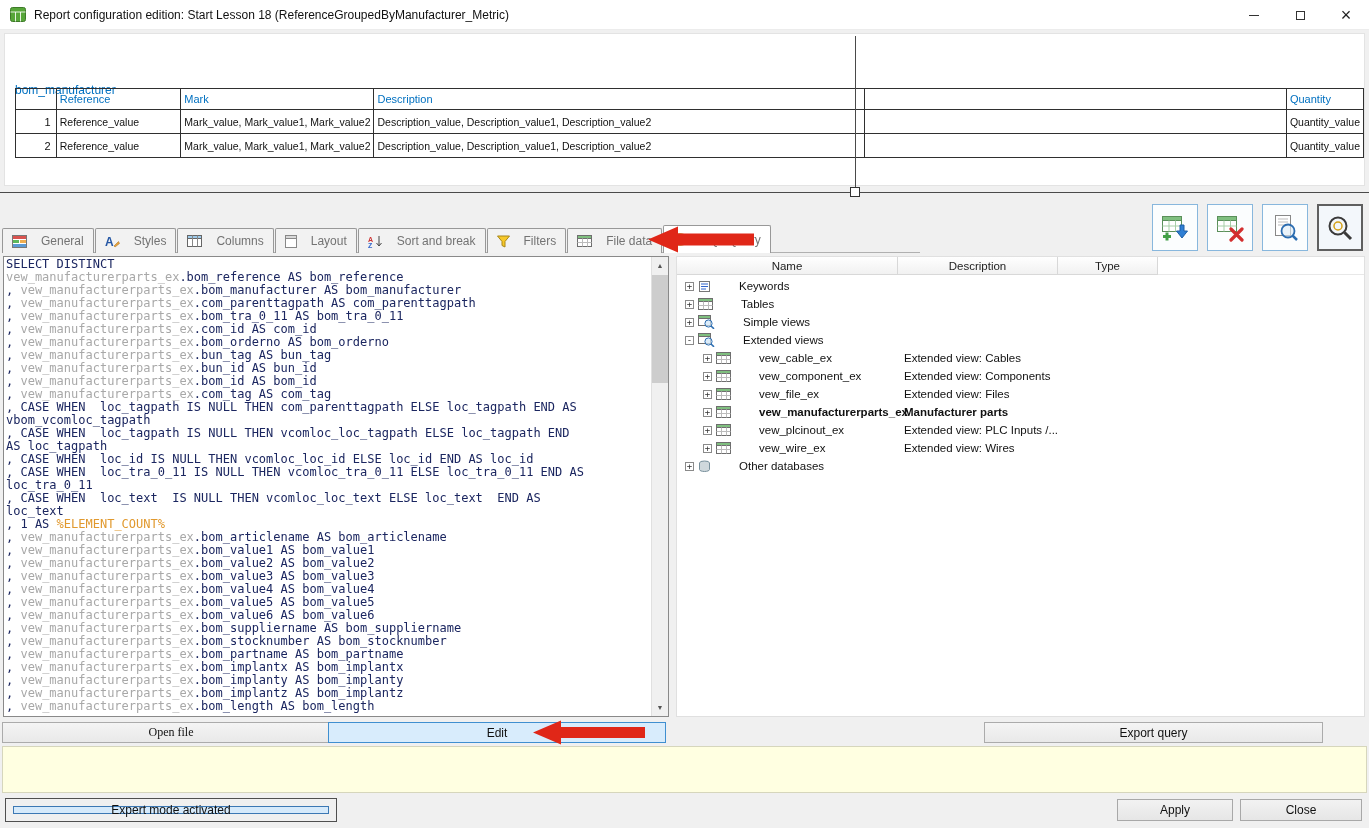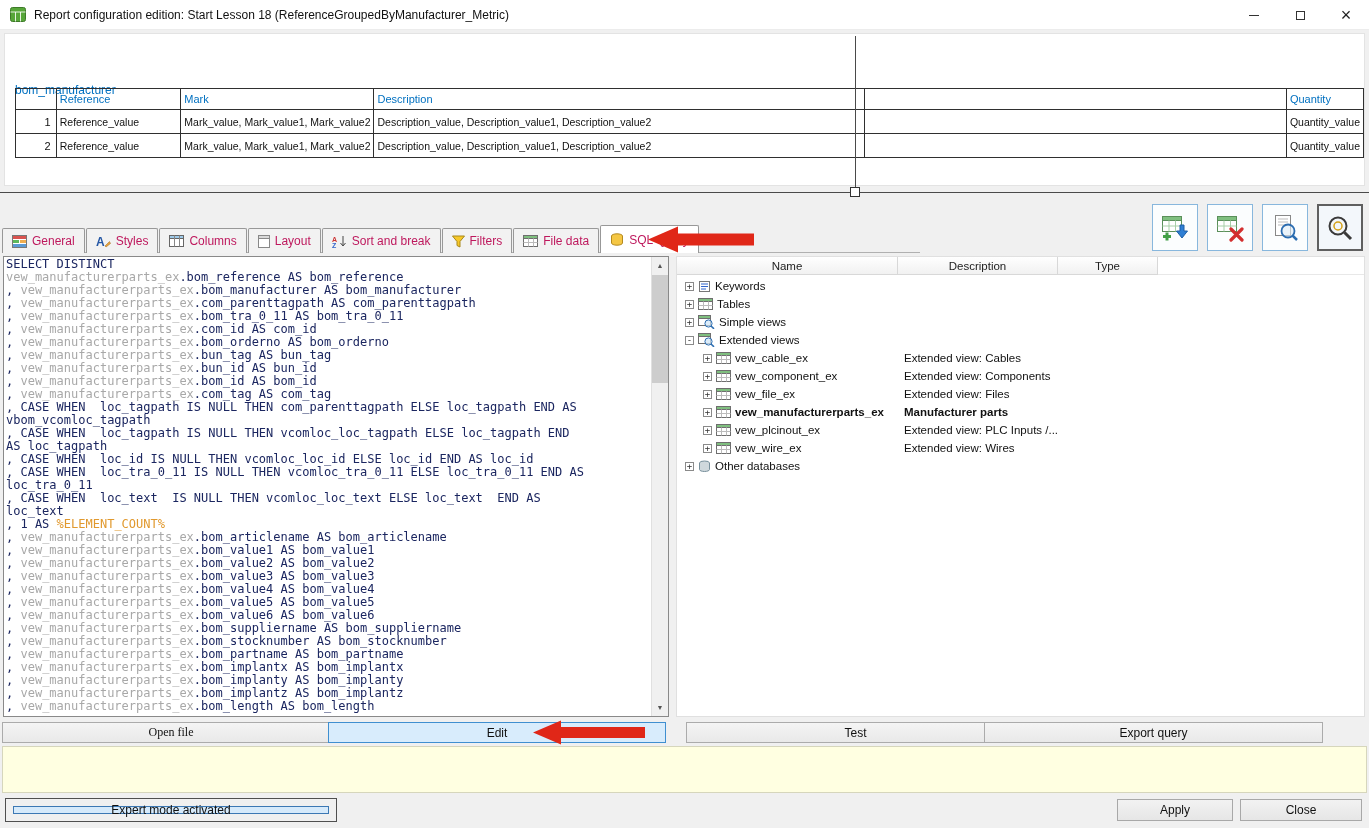--- a/index.html
+++ b/index.html
@@ -25,21 +25,21 @@
   .preview-table th{color:#0070c0;font-weight:normal;text-align:left;height:21px;font-size:11px;}
   .preview-table td{height:24px;color:#111;font-size:10.5px;}
   .preview-table td.num{text-align:right;padding-right:5px;font-size:11px;}
   .vline{position:absolute;left:855px;top:36px;width:1px;height:157px;background:#4a4a4a;}
   .hline{position:absolute;left:0;top:192px;width:1369px;height:1px;background:#4a4a4a;}
   .handle{position:absolute;left:850px;top:187px;width:10px;height:10px;background:#fff;border:1px solid #333;}
 
   
   .tabline{position:absolute;left:2px;top:252px;width:918px;height:1px;background:#b0b0b0;z-index:1;}
   .tabbar{position:absolute;left:2px;top:225px;height:28px;display:flex;align-items:flex-end;z-index:2;}
-  .tab{height:25px;display:flex;align-items:center;gap:5px;padding:0 9px;background:#f2f2f2;border:1px solid #989898;border-bottom:none;border-radius:2px 2px 0 0;margin-right:1px;font-size:12px;color:#be185d;position:relative;}
+  .tab{height:25px;display:flex;align-items:center;gap:14px;padding:0 9px;background:#f2f2f2;border:1px solid #989898;border-bottom:none;border-radius:2px 2px 0 0;margin-right:1px;font-size:12px;color:#737373;position:relative;}
   .tab.selected{height:28px;background:#fff;z-index:3;}
   .tab-icon{display:flex;}
 
   
   .toolbar{position:absolute;top:204px;right:6px;display:flex;gap:9px;align-items:center;z-index:2;}
   .tool-btn{width:46px;height:47px;background:#fbfdfe;border:1px solid #88b7dd;display:flex;align-items:center;justify-content:center;}
   .tool-btn.pressed{border:2px solid #5f5f5f;background:#f3f7fb;}
   .tool-icon{display:flex;}
 
   
@@ -57,21 +57,21 @@
   .treepanel{position:absolute;left:676px;top:256px;width:689px;height:461px;background:#fff;border:1px solid #e0e0e0;}
   .tree-header{display:flex;height:18px;}
   .th-cell{background:linear-gradient(#ffffff,#f1f1f1);border-right:1px solid #d8d8d8;border-bottom:1px solid #d8d8d8;font-size:11.5px;display:flex;align-items:center;justify-content:center;color:#222;}
   .th-filler{flex:1;background:#fff;border-bottom:1px solid #e8e8e8;}
   .tree-body{position:relative;padding-top:2px;}
   .tree-row{position:relative;height:18px;display:flex;align-items:center;font-size:11.5px;color:#111;}
   .tree-row.lvl0{padding-left:8px;}
   .tree-row.lvl1{padding-left:26px;}
   .expander{width:9px;height:9px;border:1px solid #8a8a8a;background:#fff;font-size:9px;color:#333;margin-right:4px;flex:none;display:flex;align-items:center;justify-content:center;font-family:"DejaVu Sans Mono",monospace;line-height:1;}
   .node-icon{margin-right:4px;display:flex;flex:none;}
-  .node-label{white-space:nowrap;}
+  .node-label{white-space:nowrap;margin-left:24px;}
   .node-desc{position:absolute;left:227px;white-space:nowrap;}
   .tree-row.bold .node-label,.tree-row.bold .node-desc{font-weight:bold;}
 
   
   .action-btn{position:absolute;top:722px;height:21px;background:linear-gradient(#f4f4f4,#e9e9e9);border:1px solid #ababab;font-size:12px;color:#111;display:flex;align-items:center;justify-content:center;}
   #btn-openfile{left:2px;width:338px;font-family:Liberation Serif, serif;}
   #btn-edit{left:328px;width:338px;background:#d8ecfc;border:1px solid #3f8fd0;}
   #btn-test{left:686px;width:339px;}
   #btn-export{left:984px;width:339px;}
 
@@ -459,21 +459,20 @@
             </svg>
           </span>
     <span class="node-label">Other databases</span>
     <span class="node-desc"></span>
   </div>
       </div>
   </div>
 
   <div class="action-btn" id="btn-openfile">Open file</div>
   <div class="action-btn" id="btn-edit">Edit</div>
-  <div class="action-btn" id="btn-test">Test</div>
   <div class="action-btn" id="btn-export">Export query</div>
 
   <div class="message"></div>
 
   <div class="expert-wrap">
     <div class="expert-btn">Expert mode activated</div>
   </div>
   <div class="footer-btn" id="btn-apply">Apply</div>
   <div class="footer-btn" id="btn-close">Close</div>
 

